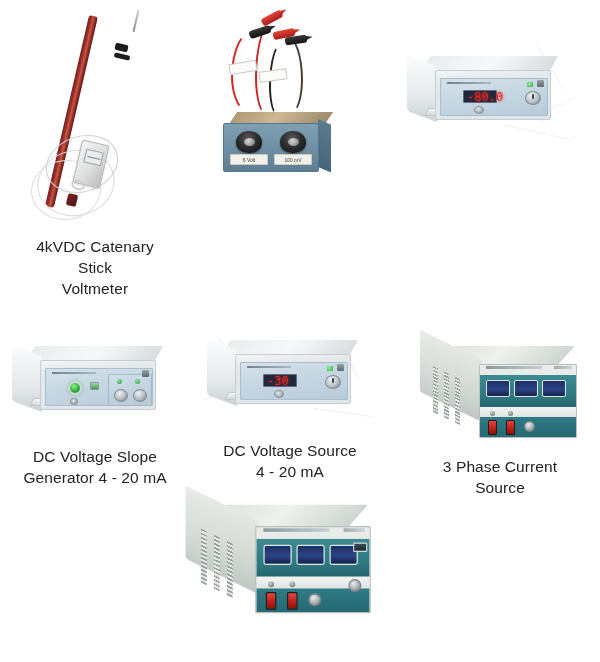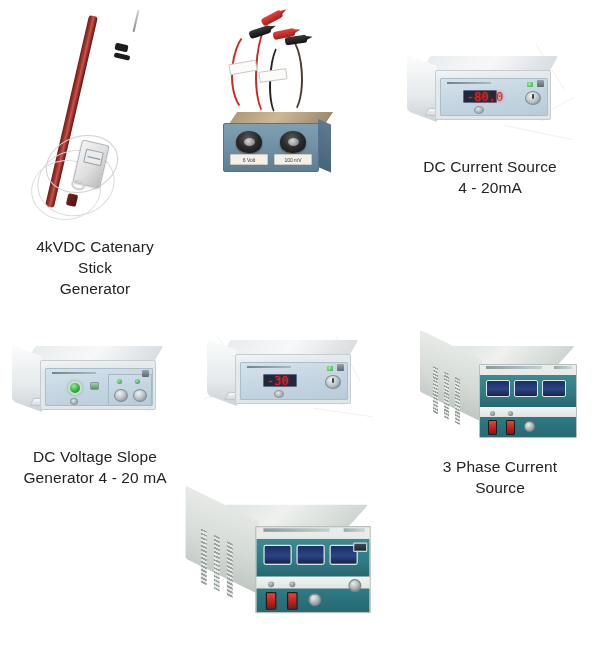--- a/index.html
+++ b/index.html
@@ -592,21 +592,21 @@
       <div class="cat-cable c2"></div>
       <div class="cat-cable c3"></div>
       <div class="cat-meterbox">
         <div class="cat-meterface"></div>
       </div>
       <div class="cat-lead"></div>
       <div class="cat-buttcap"></div>
     </div>
     <div class="product-caption">4kVDC Catenary
 Stick
-Generator</div>
+Voltmeter</div>
   </div>
 
   <div class="product-card" id="card-signal">
     <div class="product-figure fig-signal">
       <div class="wire-r1"></div>
       <div class="wire-r2"></div>
       <div class="wire-k1"></div>
       <div class="wire-k2"></div>
       <div class="clip red c-a"></div>
       <div class="clip black c-b"></div>
@@ -642,22 +642,20 @@
           <div class="bench-display">
             <div class="bench-digits">-80.0</div>
           </div>
           <div class="bench-port"></div>
           <div class="bench-knob"></div>
           <div class="bench-led"></div>
           <div class="bench-powersw"></div>
         </div>
       </div>
     </div>
-    <div class="product-caption">DC Current Source
-4 - 20mA</div>
   </div>
 
   <div class="product-card" id="card-slope">
     <div class="product-figure fig-bench">
       <div class="bench-handle-arm"></div>
       <div class="bench-topplate"></div>
       <div class="bench-leftside"></div>
       <div class="bench-handle"></div>
       <div class="bench-face">
         <div class="bench-panel">
@@ -697,20 +695,22 @@
           <div class="bench-display">
             <div class="bench-digits">-30</div>
           </div>
           <div class="bench-port"></div>
           <div class="bench-knob"></div>
           <div class="bench-led"></div>
           <div class="bench-powersw"></div>
         </div>
       </div>
     </div>
+    <div class="product-caption">DC Voltage Source
+4 - 20 mA</div>
   </div>
 
   <div class="product-card" id="card-3phcurrent">
     <div class="product-figure fig-rack">
       <div class="rack-top"></div>
       <div class="rack-left"></div>
       <div class="rack-vents">
         <span></span>
           <span></span>
           <span></span>

